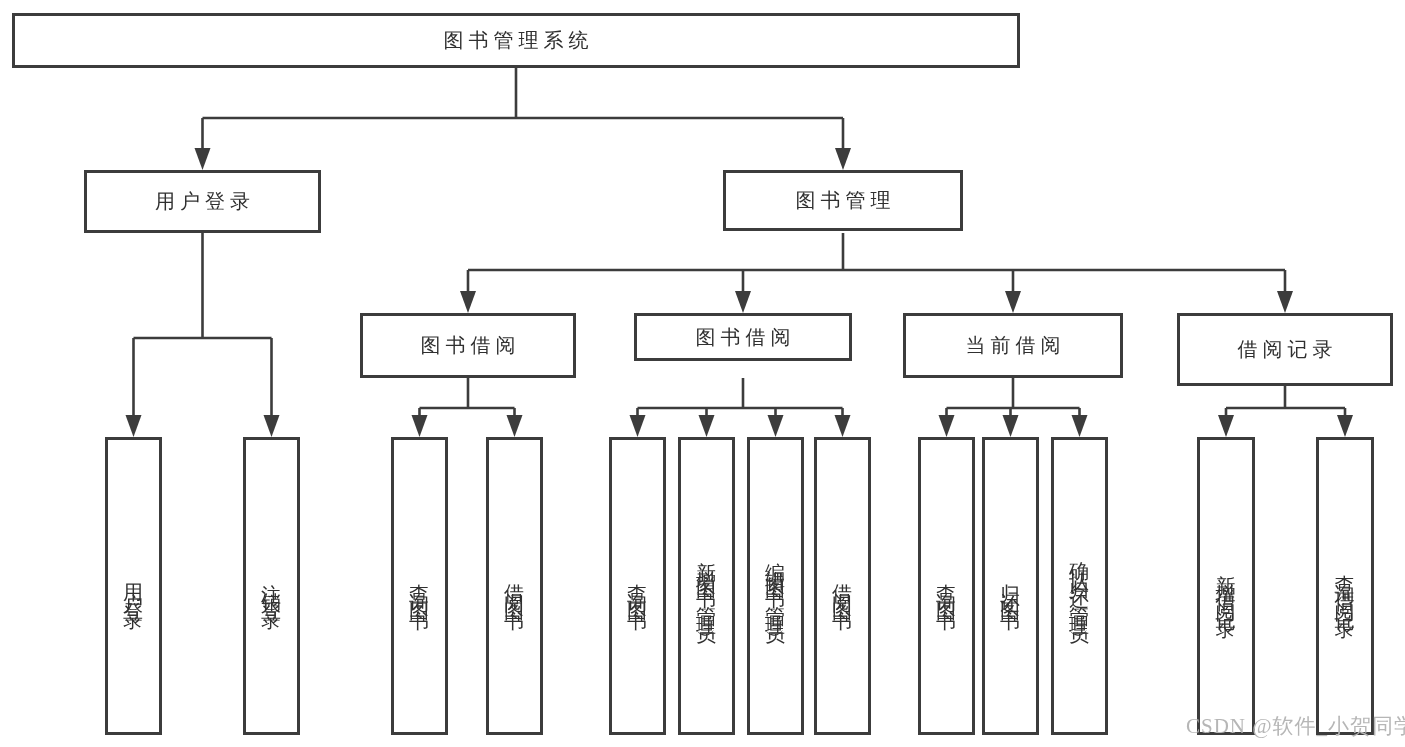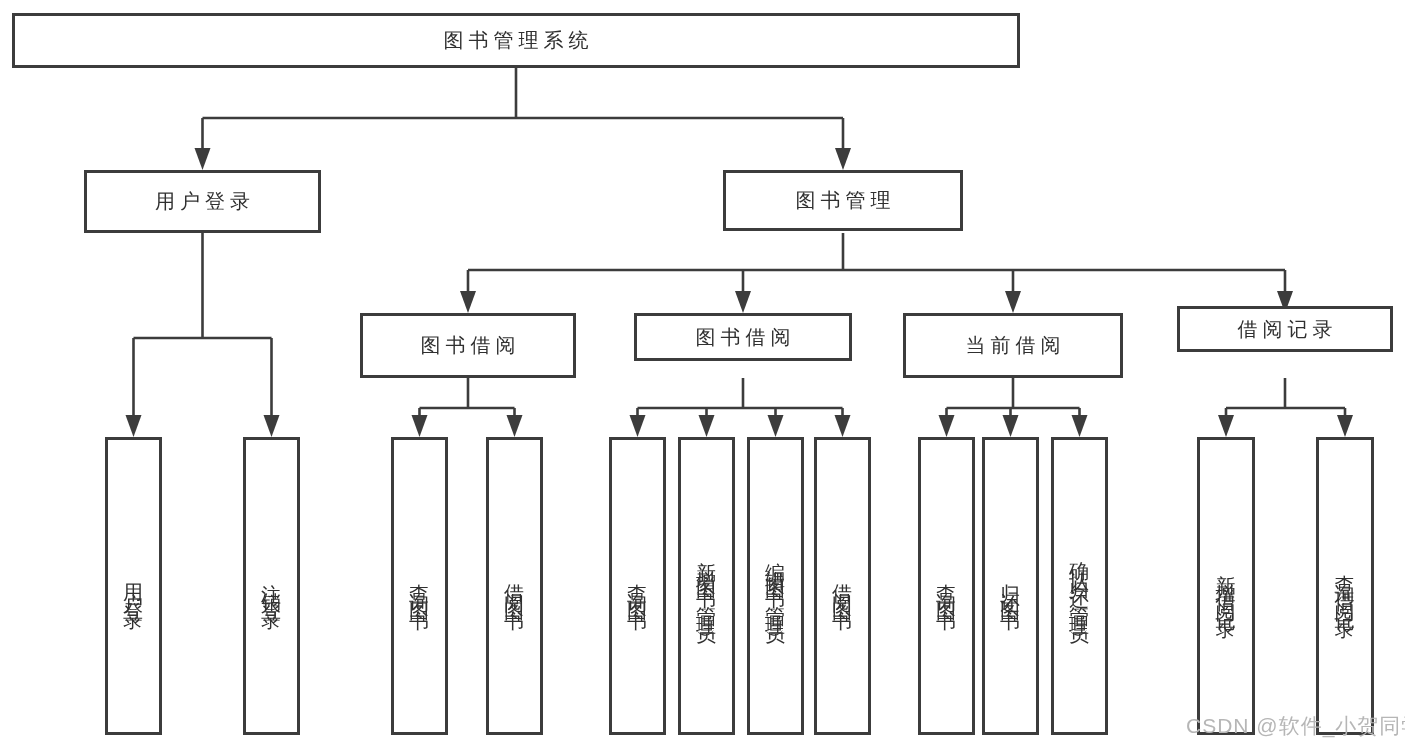--- a/index.html
+++ b/index.html
@@ -1,19 +1,19 @@
 <!DOCTYPE html>
 <html style="--line: #3c3c3c; --box-border: #3c3c3c; --text: #303030; --watermark: #b6b6b6; --background: #ffffff;"><head>
 <meta charset="utf-8">
 <style>
   html,body{margin:0;padding:0;background:#fff;}
   .canvas{
     position:relative;width:1405px;height:747px;overflow:hidden;
     background:var(--background,#ffffff);
-    font-family:Liberation Sans, sans-serif;
+    font-family:Liberation Serif, serif;
     color:var(--text,#303030);
   }
   .connector{position:absolute;left:0;top:0;z-index:1;}
   .connector path{fill:none;stroke:var(--line,#3c3c3c);stroke-width:2.6;}
   .connector polygon{fill:var(--line,#3c3c3c);stroke:none;}
   .node{
     position:absolute;box-sizing:border-box;background:#fff;
     border:3px solid var(--box-border,#3c3c3c);
     display:flex;align-items:center;justify-content:center;z-index:2;
   }
@@ -86,21 +86,21 @@
 
   <div class="node" style="left:360px;top:313px;width:216px;height:65px">
     <span class="h-label">图书借阅</span>
   </div>
   <div class="node" style="left:634px;top:313px;width:218px;height:48px">
     <span class="h-label">图书借阅</span>
   </div>
   <div class="node" style="left:903px;top:313px;width:220px;height:65px">
     <span class="h-label">当前借阅</span>
   </div>
-  <div class="node" style="left:1177px;top:306px;width:216px;height:46px">
+  <div class="node" style="left:1177px;top:313px;width:216px;height:73px">
     <span class="h-label">借阅记录</span>
   </div>
 
   <div class="node" style="left:105px;top:437px;width:57px;height:298px">
     <span class="v-label">用户登录</span>
   </div>
   <div class="node" style="left:243px;top:437px;width:57px;height:298px">
     <span class="v-label">注销登录</span>
   </div>
 

